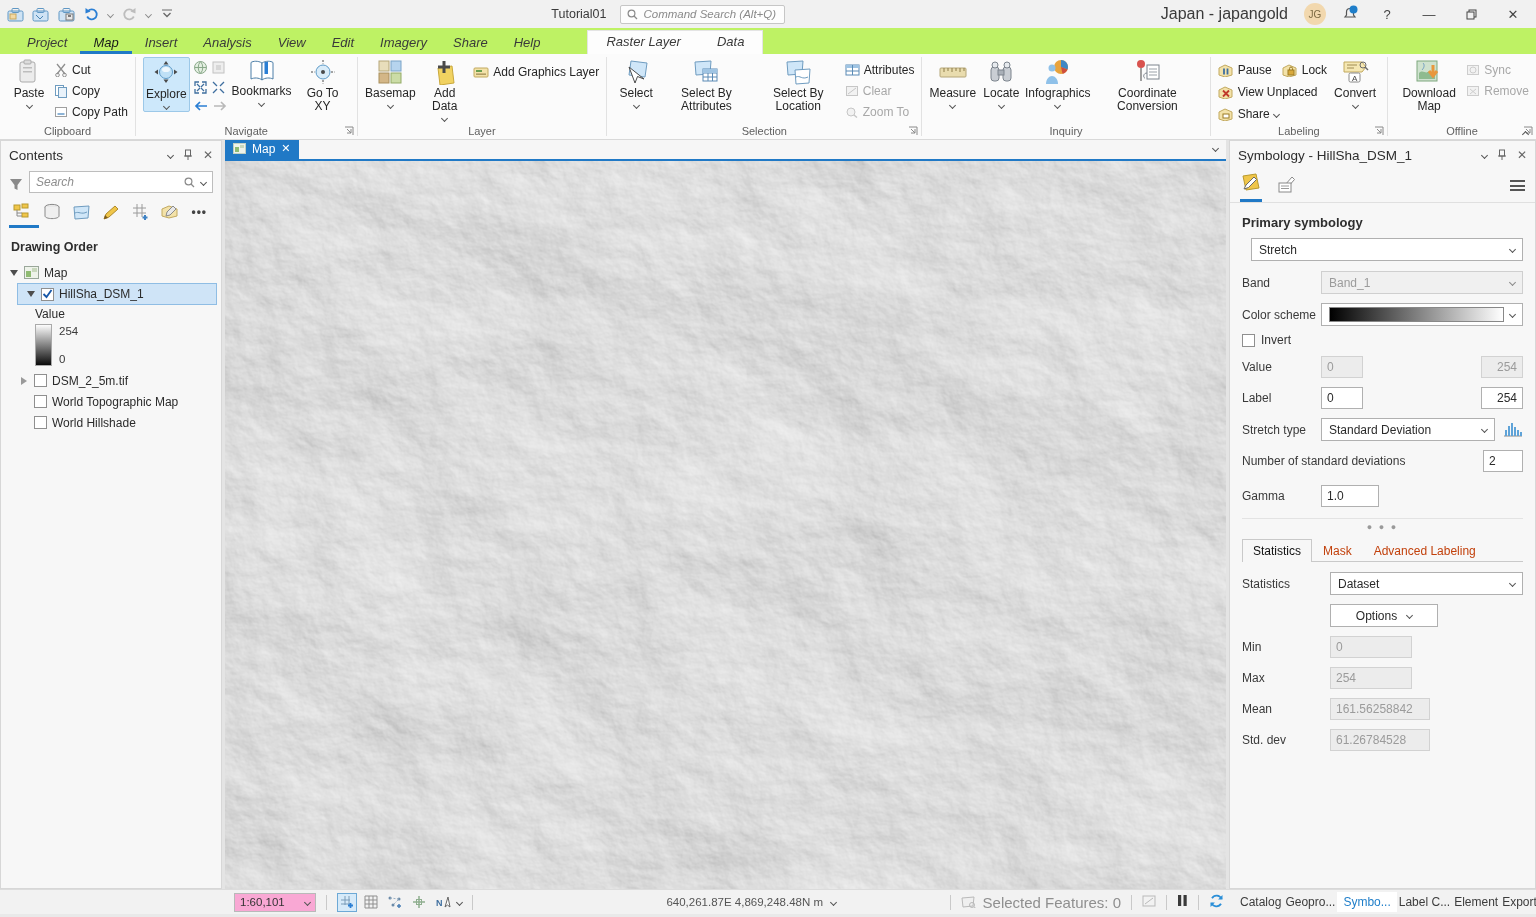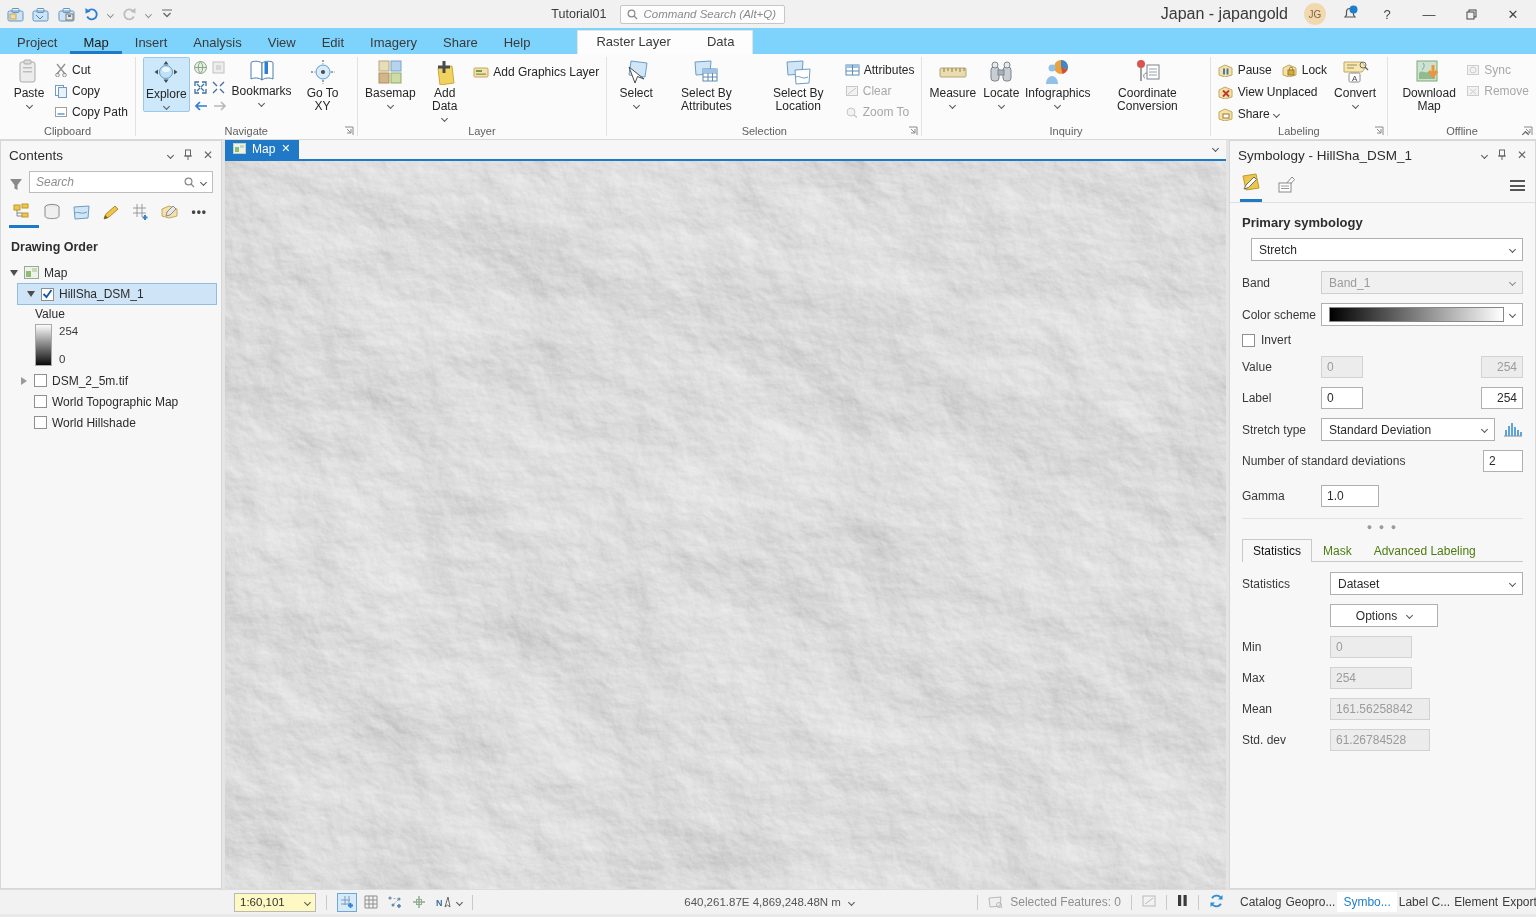--- a/index.html
+++ b/index.html
@@ -19,21 +19,21 @@
   .tb-center { flex:1; display:flex; align-items:center; justify-content:center; gap:14px; }
   .tb-title { font-size:12.5px; color:#3a3a3a; }
   .cmdsearch { width:165px; height:19px; border:1px solid #c6c6c6; background:#fdfdfd; border-radius:2px; display:flex; align-items:center; padding:0 6px; gap:5px; color:#8a8a8a; }
   .cmdsearch .ph { font-style:italic; font-size:11.5px; white-space:nowrap; overflow:hidden; }
   .tb-right { display:flex; align-items:center; gap:16px; padding-right:4px; }
   .account { font-size:16px; color:#3a3a3a; }
   .avatar { width:22px; height:22px; border-radius:50%; background:#f2d8ae; color:#7c6a43; font-size:10px; display:flex; align-items:center; justify-content:center; }
   .winbtn { width:26px; height:20px; display:flex; align-items:center; justify-content:center; color:#444; font-size:13px; }
 
   
-  .ribtabs { height:26px; background:#7dd3fc; display:flex; align-items:flex-end; padding-left:4px; }
+  .ribtabs { height:26px; background:#bef264; display:flex; align-items:flex-end; padding-left:14px;font-style:italic; }
   .rtab { padding:5px 13px 4px; font-size:13px; color:#3a3a3a; cursor:default; }
   .rtab.active { color:#1a1a1a; border-bottom:3px solid #2079c6; padding-bottom:1px; }
   .ctx-chip { margin-left:34px; background:#fdfdfd; border:1px solid #e4e4e4; border-bottom:none; display:flex; height:24px; align-items:flex-end; }
   .ctx-chip .rtab { padding:5px 18px 5px; }
 
   
   .ribbon { height:86px; background:#fbfbfb; border-bottom:1px solid #d9d9d9; display:flex; align-items:stretch; position:relative; }
   .rgroup { display:flex; flex-direction:column; }
   .rg-btns { flex:1; display:flex; align-items:flex-start; padding:3px 7px 0; gap:3px; }
   .rg-lab { height:17px; position:relative; display:flex; align-items:center; justify-content:center; color:#606060; font-size:11px; padding:0 14px; }
@@ -101,37 +101,37 @@
   .sel.dis { background:#f0f0f0; color:#9b9b9b; border-color:#cfcfcf; }
   .frow { display:flex; align-items:center; margin-bottom:9px; }
   .frow .flab { width:79px; flex:none; color:#3a3a3a; }
   .frow .fctl { flex:1; }
   .inputbox { height:22px; border:1px solid #b0b0b0; background:#fff; display:flex; align-items:center; padding:0 5px; color:#2b2b2b; }
   .inputbox.dis { background:#ececec; color:#9b9b9b; border-color:#d2d2d2; }
   .grad-h { height:15px; flex:1; background:linear-gradient(to right,#000,#fff); border:1px solid #888; margin-right:6px; }
   .cbrow { display:flex; align-items:center; gap:6px; margin:-2px 0 9px 0; }
   .splitter { display:flex; justify-content:center; padding:3px 0 6px; color:#9a9a9a; letter-spacing:2px; font-size:9px; border-top:1px solid #e3e3e3; margin-top:2px; }
   .ptabs { display:flex; border-bottom:1px solid #c9c9c9; margin-bottom:10px; }
-  .ptab { padding:4px 10px; color:#4d7c0f; border:1px solid transparent; border-bottom:none; position:relative; top:1px; }
+  .ptab { padding:4px 10px; color:#c2410c; border:1px solid transparent; border-bottom:none; position:relative; top:1px; }
   .ptab.active { background:#f7f7f7; border-color:#c9c9c9; font-weight:normal; color:#111; }
   .optbtn { height:23px; width:108px; border:1px solid #b0b0b0; background:#fff; display:flex; align-items:center; justify-content:center; gap:10px; color:#2b2b2b; }
   .statrow { display:flex; align-items:center; margin-bottom:9px; }
   .statrow .flab { width:88px; flex:none; color:#3a3a3a; }
 
   
   .bottombar { height:25px; background:#f2f2f2; display:flex; align-items:center; border-top:1px solid #dcdcdc; }
   .bb-left { width:228px; flex:none; }
   .bb-map { flex:1; display:flex; align-items:center; gap:6px; padding:0 6px; }
-  .scalebox { width:82px; height:19px; background:#fef9c3; border:1px solid #b9b9b9; display:flex; align-items:center; justify-content:space-between; padding:0 5px; font-size:11.5px; color:#333; }
+  .scalebox { width:82px; height:19px; background:#f9a8d4; border:1px solid #b9b9b9; display:flex; align-items:center; justify-content:space-between; padding:0 5px; font-size:11.5px; color:#333; }
   .snapgrp { display:flex; align-items:center; gap:4px; }
   .snapbtn { width:20px; height:19px; display:flex; align-items:center; justify-content:center; }
   .snapbtn.on { background:#d6eaf9; border:1px solid #6da9d6; }
   .bb-div { width:1px; height:15px; background:#c9c9c9; margin:0 4px; }
   .coords { color:#555; font-size:11.5px; display:flex; align-items:center; gap:8px; }
-  .selfeat { display:flex; align-items:center; gap:7px; color:#8f8f8f; font-size:12px; }
+  .selfeat { display:flex; align-items:center; gap:7px; color:#8f8f8f; font-size:15px; }
   .bb-docktabs { width:306px; flex:none; display:flex; align-items:center; justify-content:space-between; padding:0 8px; font-size:12px; color:#3c3c3c; }
   .docktab { padding:3px 2px; white-space:nowrap; }
   .docktab.active { color:#1f7ec9; background:#fff; padding:3px 6px; }
 </style>
 </head>
 <body>
 
 <div class="titlebar">
   <div class="qat">
     <span class="qbtn">

